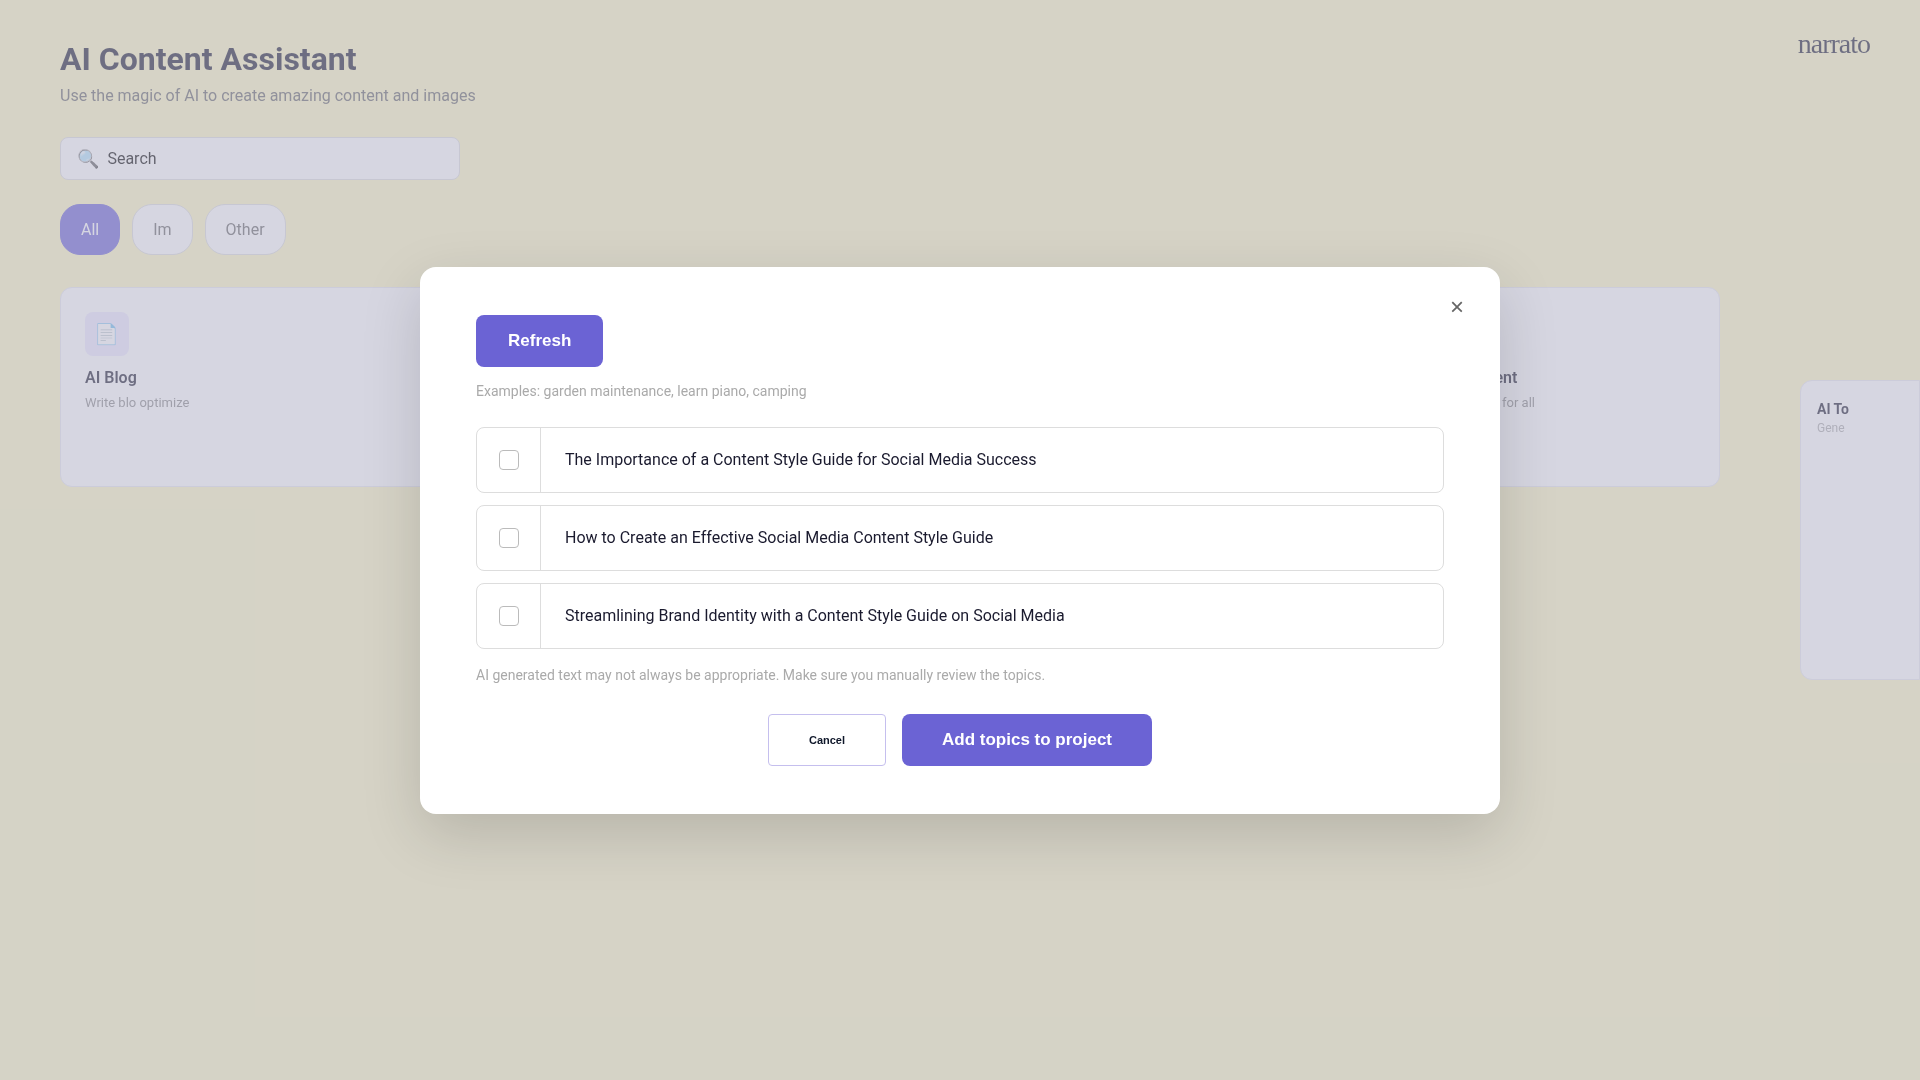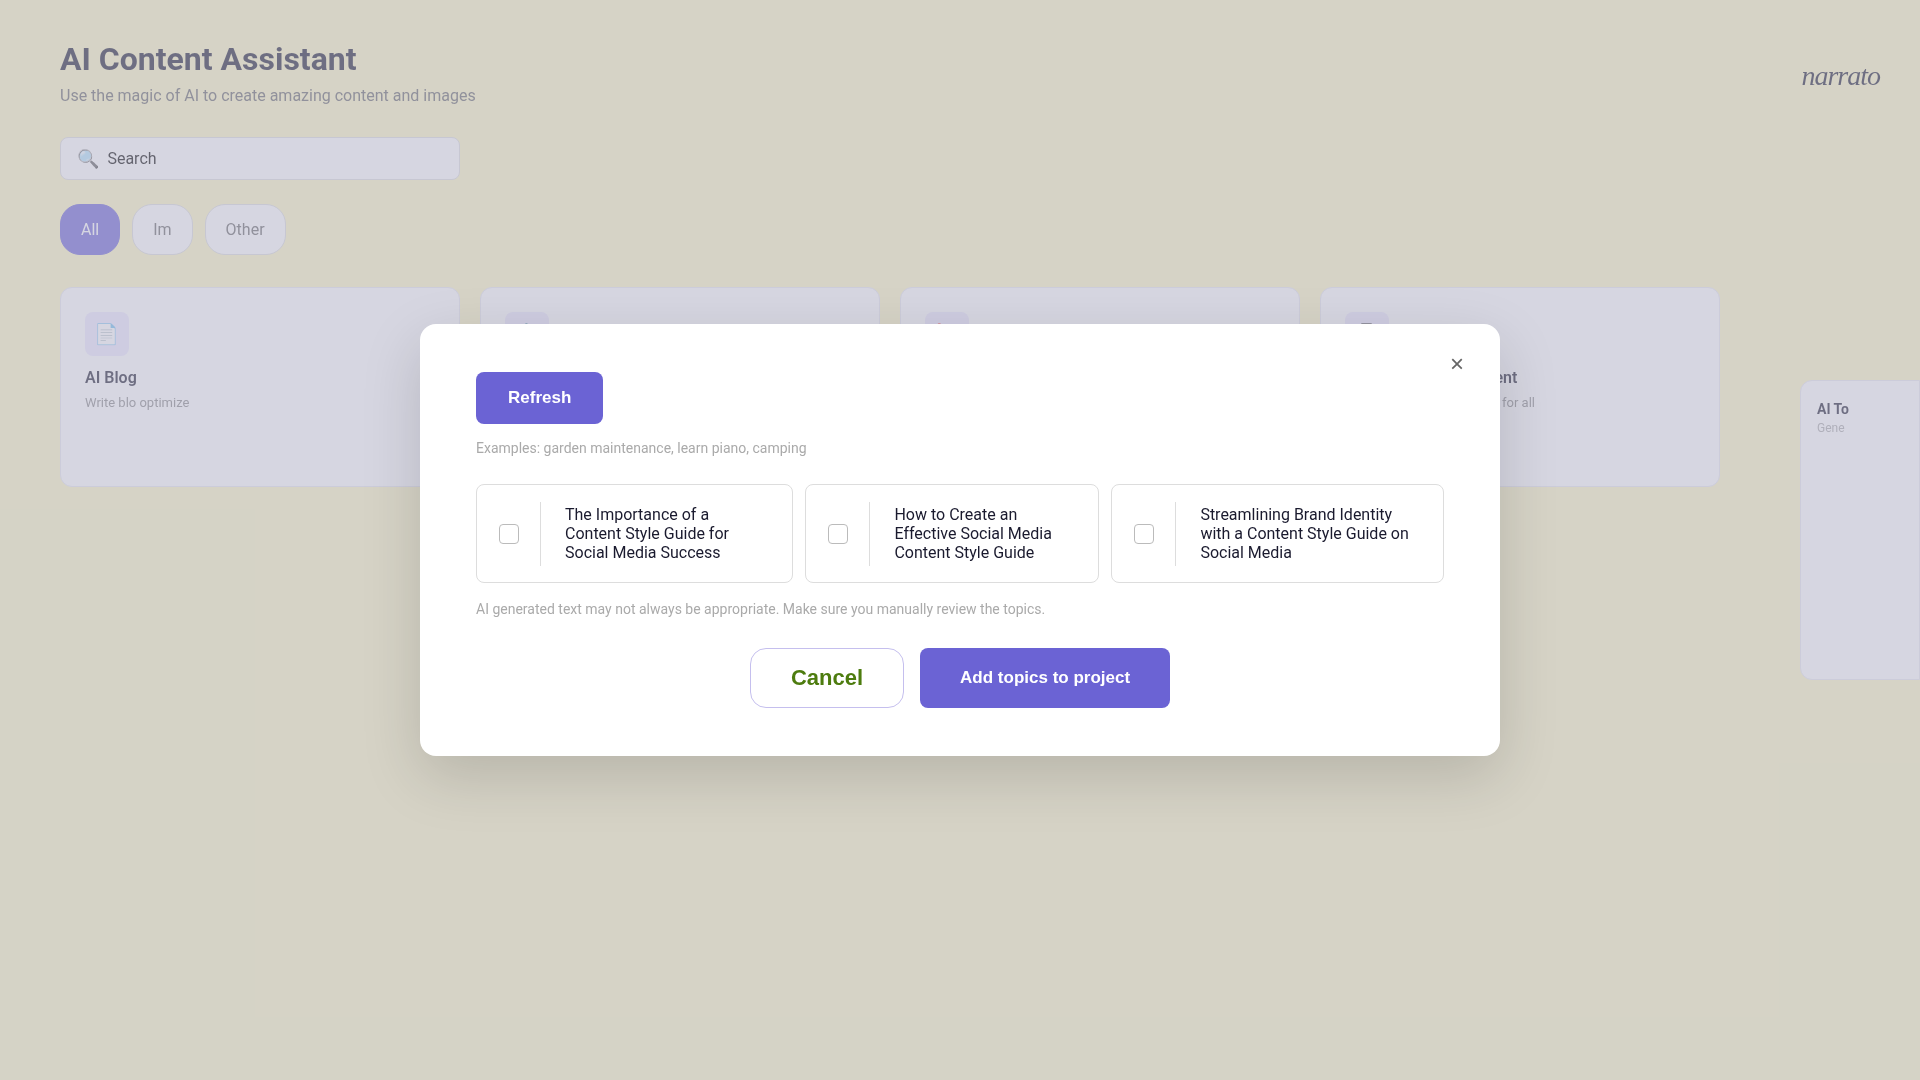--- a/index.html
+++ b/index.html
@@ -182,21 +182,21 @@
     }
 
     .examples-text {
       font-size: 14px;
       color: #aaa;
       margin-bottom: 28px;
     }
 
     .topic-list {
       display: flex;
-      flex-direction: row;
+      flex-direction: column;
       gap: 12px;
       margin-bottom: 16px;
     }
 
     .topic-item {
       display: flex;
       align-items: center;
       border: 1.5px solid #ddd;
       border-radius: 8px;
       padding: 0;
@@ -238,51 +238,49 @@
     }
 
     .modal-actions {
       display: flex;
       justify-content: center;
       gap: 16px;
     }
 
     .cancel-btn {
       background: white;
-      color: #4d7c0f;
+      color: #0f172a;
       border: 1.5px solid #c5bfee;
-      border-radius: 16px;
+      border-radius: 4px;
       padding: 16px 40px;
-      font-size: 22px;
+      font-size: 11px;
       font-weight: 600;
       cursor: pointer;
     }
 
     .add-topics-btn {
       background: #6b63d4;
       color: white;
       border: none;
       border-radius: 8px;
       padding: 16px 40px;
       font-size: 17px;
       font-weight: 600;
       cursor: pointer;
     }
 
     
     .narrato-logo {
       position: absolute;
       top: 28px;
-      right: 40px;
+      right: 50px;
       font-size: 28px;
       font-family: 'Georgia', serif;
-      font-style: italic;
       color: #1a1a2e;
       letter-spacing: -1px;
-      margin-top: 32px;
     }
 
     
     .right-edge-card {
       position: absolute;
       right: 0;
       top: 380px;
       width: 120px;
       height: 300px;
       background: white;

